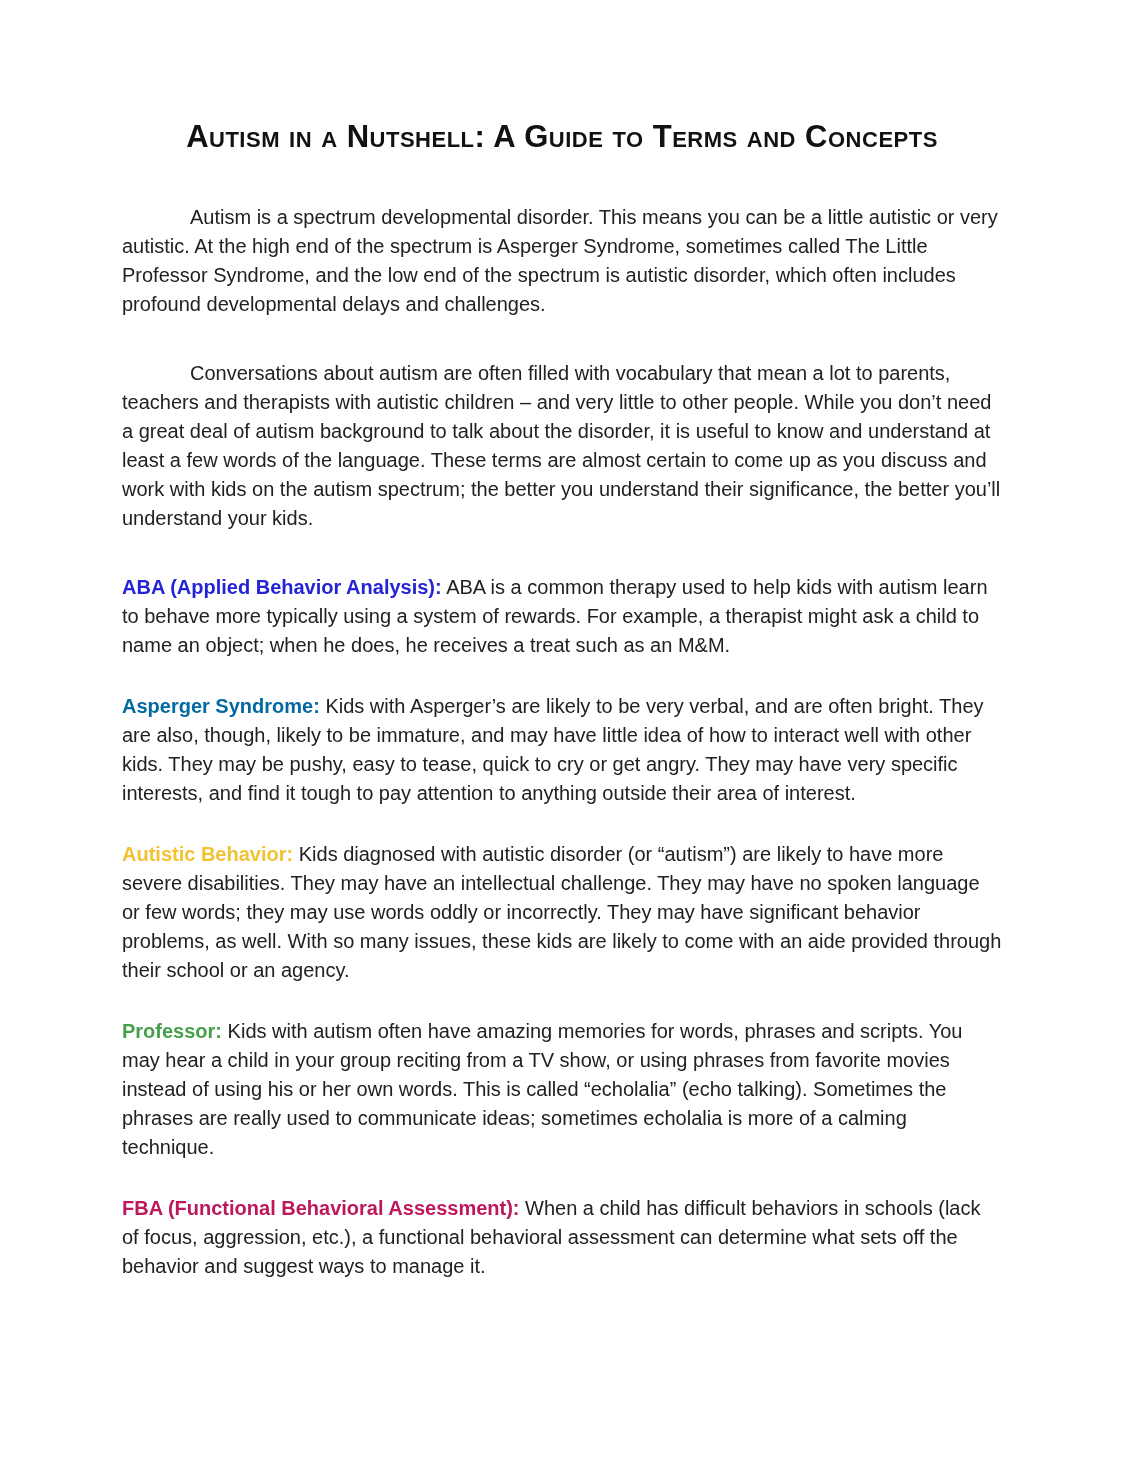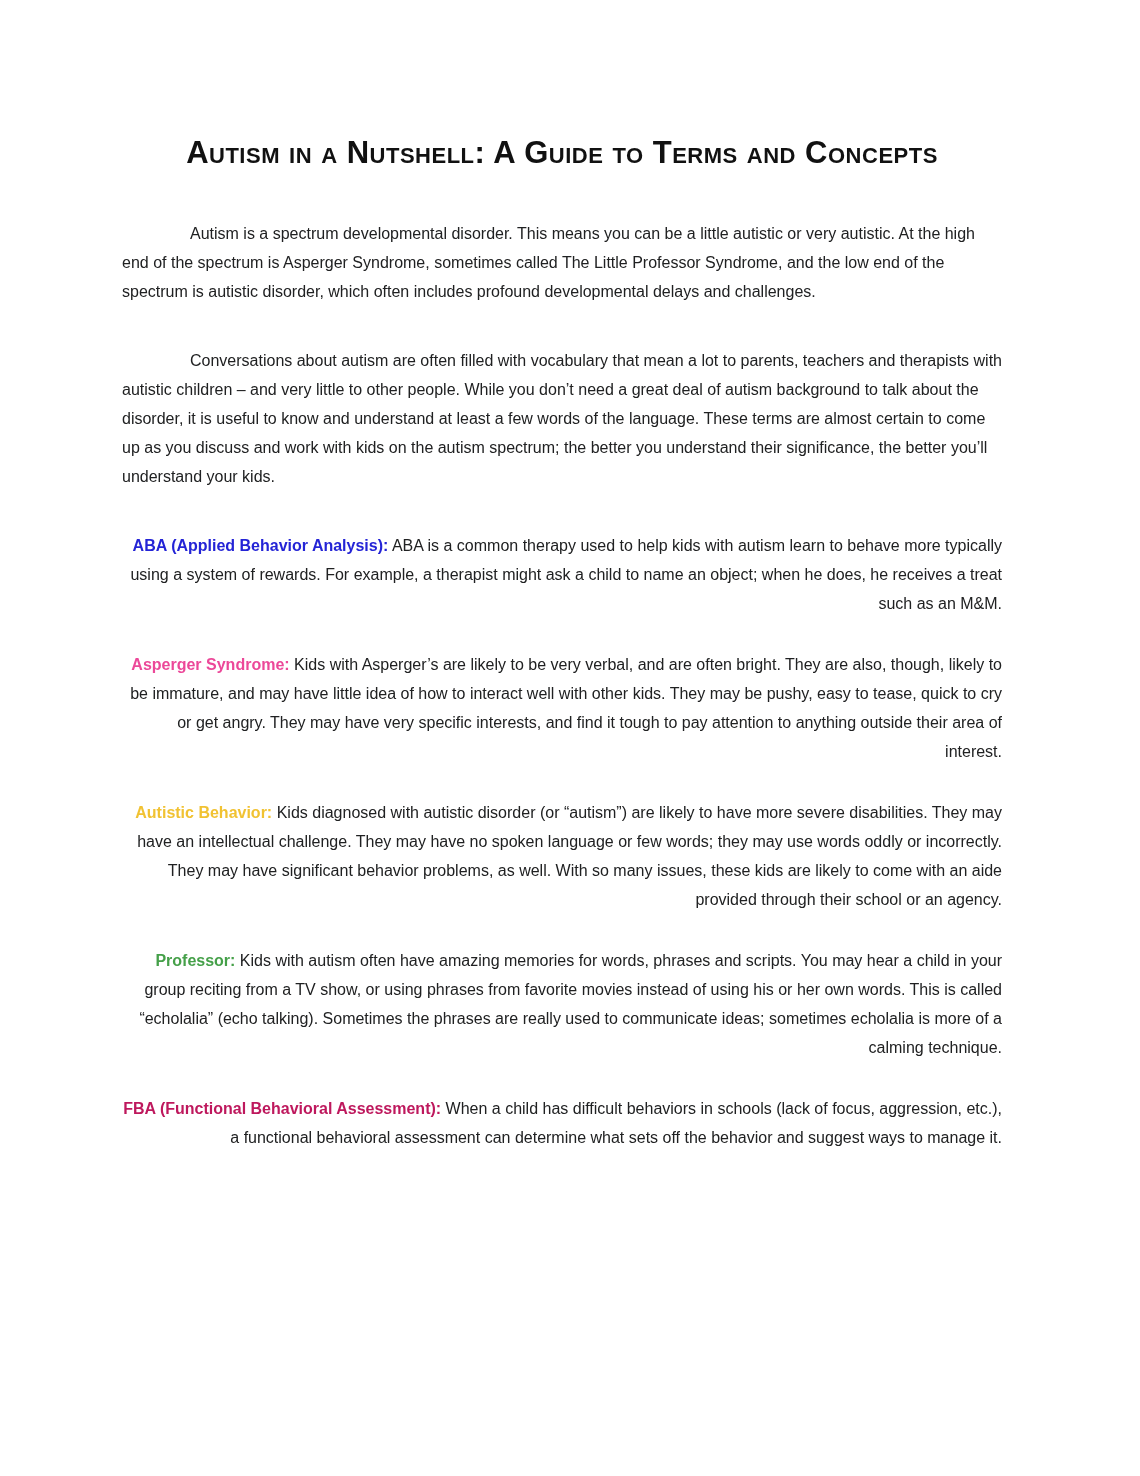--- a/index.html
+++ b/index.html
@@ -15,49 +15,47 @@
     font-family: "Liberation Sans", "DejaVu Sans", sans-serif;
     color: #202122;
     overflow: hidden;
   }
 
   .page {
     width: 1140px;
     height: 1116px;
     background: #ffffff;
     padding: 118px 138px 40px 122px;
-    margin-top: 16px;
   }
 
   .doc-title {
     font-variant: small-caps;
     font-weight: 700;
     font-size: 31px;
     letter-spacing: 0.5px;
     color: #111111;
     text-align: center;
     line-height: 1.2;
     margin-bottom: 48px;
     white-space: nowrap;
   }
 
   p {
-    font-size: 16px;
+    font-size: 20px;
     line-height: 29px;
     color: #202122;
   }
 
   p.intro {
     text-indent: 68px;
     margin-bottom: 40px;
   }
 
   p.term {
     margin-bottom: 32px;
-    text-align: right;
   }
 
   .term-label {
     font-weight: 700;
   }
 </style>
 </head>
 <body>
 
 <div class="page">
@@ -67,21 +65,21 @@
   <p class="intro">Autism is a spectrum developmental disorder.  This means you can be a little autistic or very autistic. At the high end of the spectrum is Asperger Syndrome, sometimes called The Little Professor Syndrome, and the low end of the spectrum is autistic disorder, which often includes profound developmental delays and challenges.</p>
 
   <p class="intro">Conversations about autism are often filled with vocabulary that mean a lot to parents, teachers and therapists with autistic children – and very little to other people. While you don’t need a great deal of autism background to talk about the disorder, it is useful to know and understand at least a few words of the language. These terms are almost certain to come up as you discuss and work with kids on the autism spectrum; the better you understand their significance, the better you’ll understand your kids.</p>
 
   <p class="term">
     <span class="term-label" style="color: rgb(36, 36, 214);">ABA (Applied Behavior Analysis):</span>
     <span class="term-text">ABA is a common therapy used to help kids with autism learn to behave more typically using a system of rewards. For example, a therapist might ask a child to name an object; when he does, he receives a treat such as an M&amp;M.</span>
   </p>
 
   <p class="term">
-    <span class="term-label" style="color: #ec4899;">Asperger Syndrome:</span>
+    <span class="term-label" style="color: #0369a1;">Asperger Syndrome:</span>
     <span class="term-text">Kids with Asperger’s are likely to be very verbal, and are often bright. They are also, though, likely to be immature, and may have little idea of how to interact well with other kids. They may be pushy, easy to tease, quick to cry or get angry. They may have very specific interests, and find it tough to pay attention to anything outside their area of interest.</span>
   </p>
 
   <p class="term">
     <span class="term-label" style="color: rgb(241, 194, 50);">Autistic Behavior:</span>
     <span class="term-text">Kids diagnosed with autistic disorder (or “autism”) are likely to have more severe disabilities. They may have an intellectual challenge. They may have no spoken language or few words; they may use words oddly or incorrectly. They may have significant behavior problems, as well. With so many issues, these kids are likely to come with an aide provided through their school or an agency.</span>
   </p>
 
   <p class="term">
     <span class="term-label" style="color: rgb(69, 160, 73);">Professor:</span>

